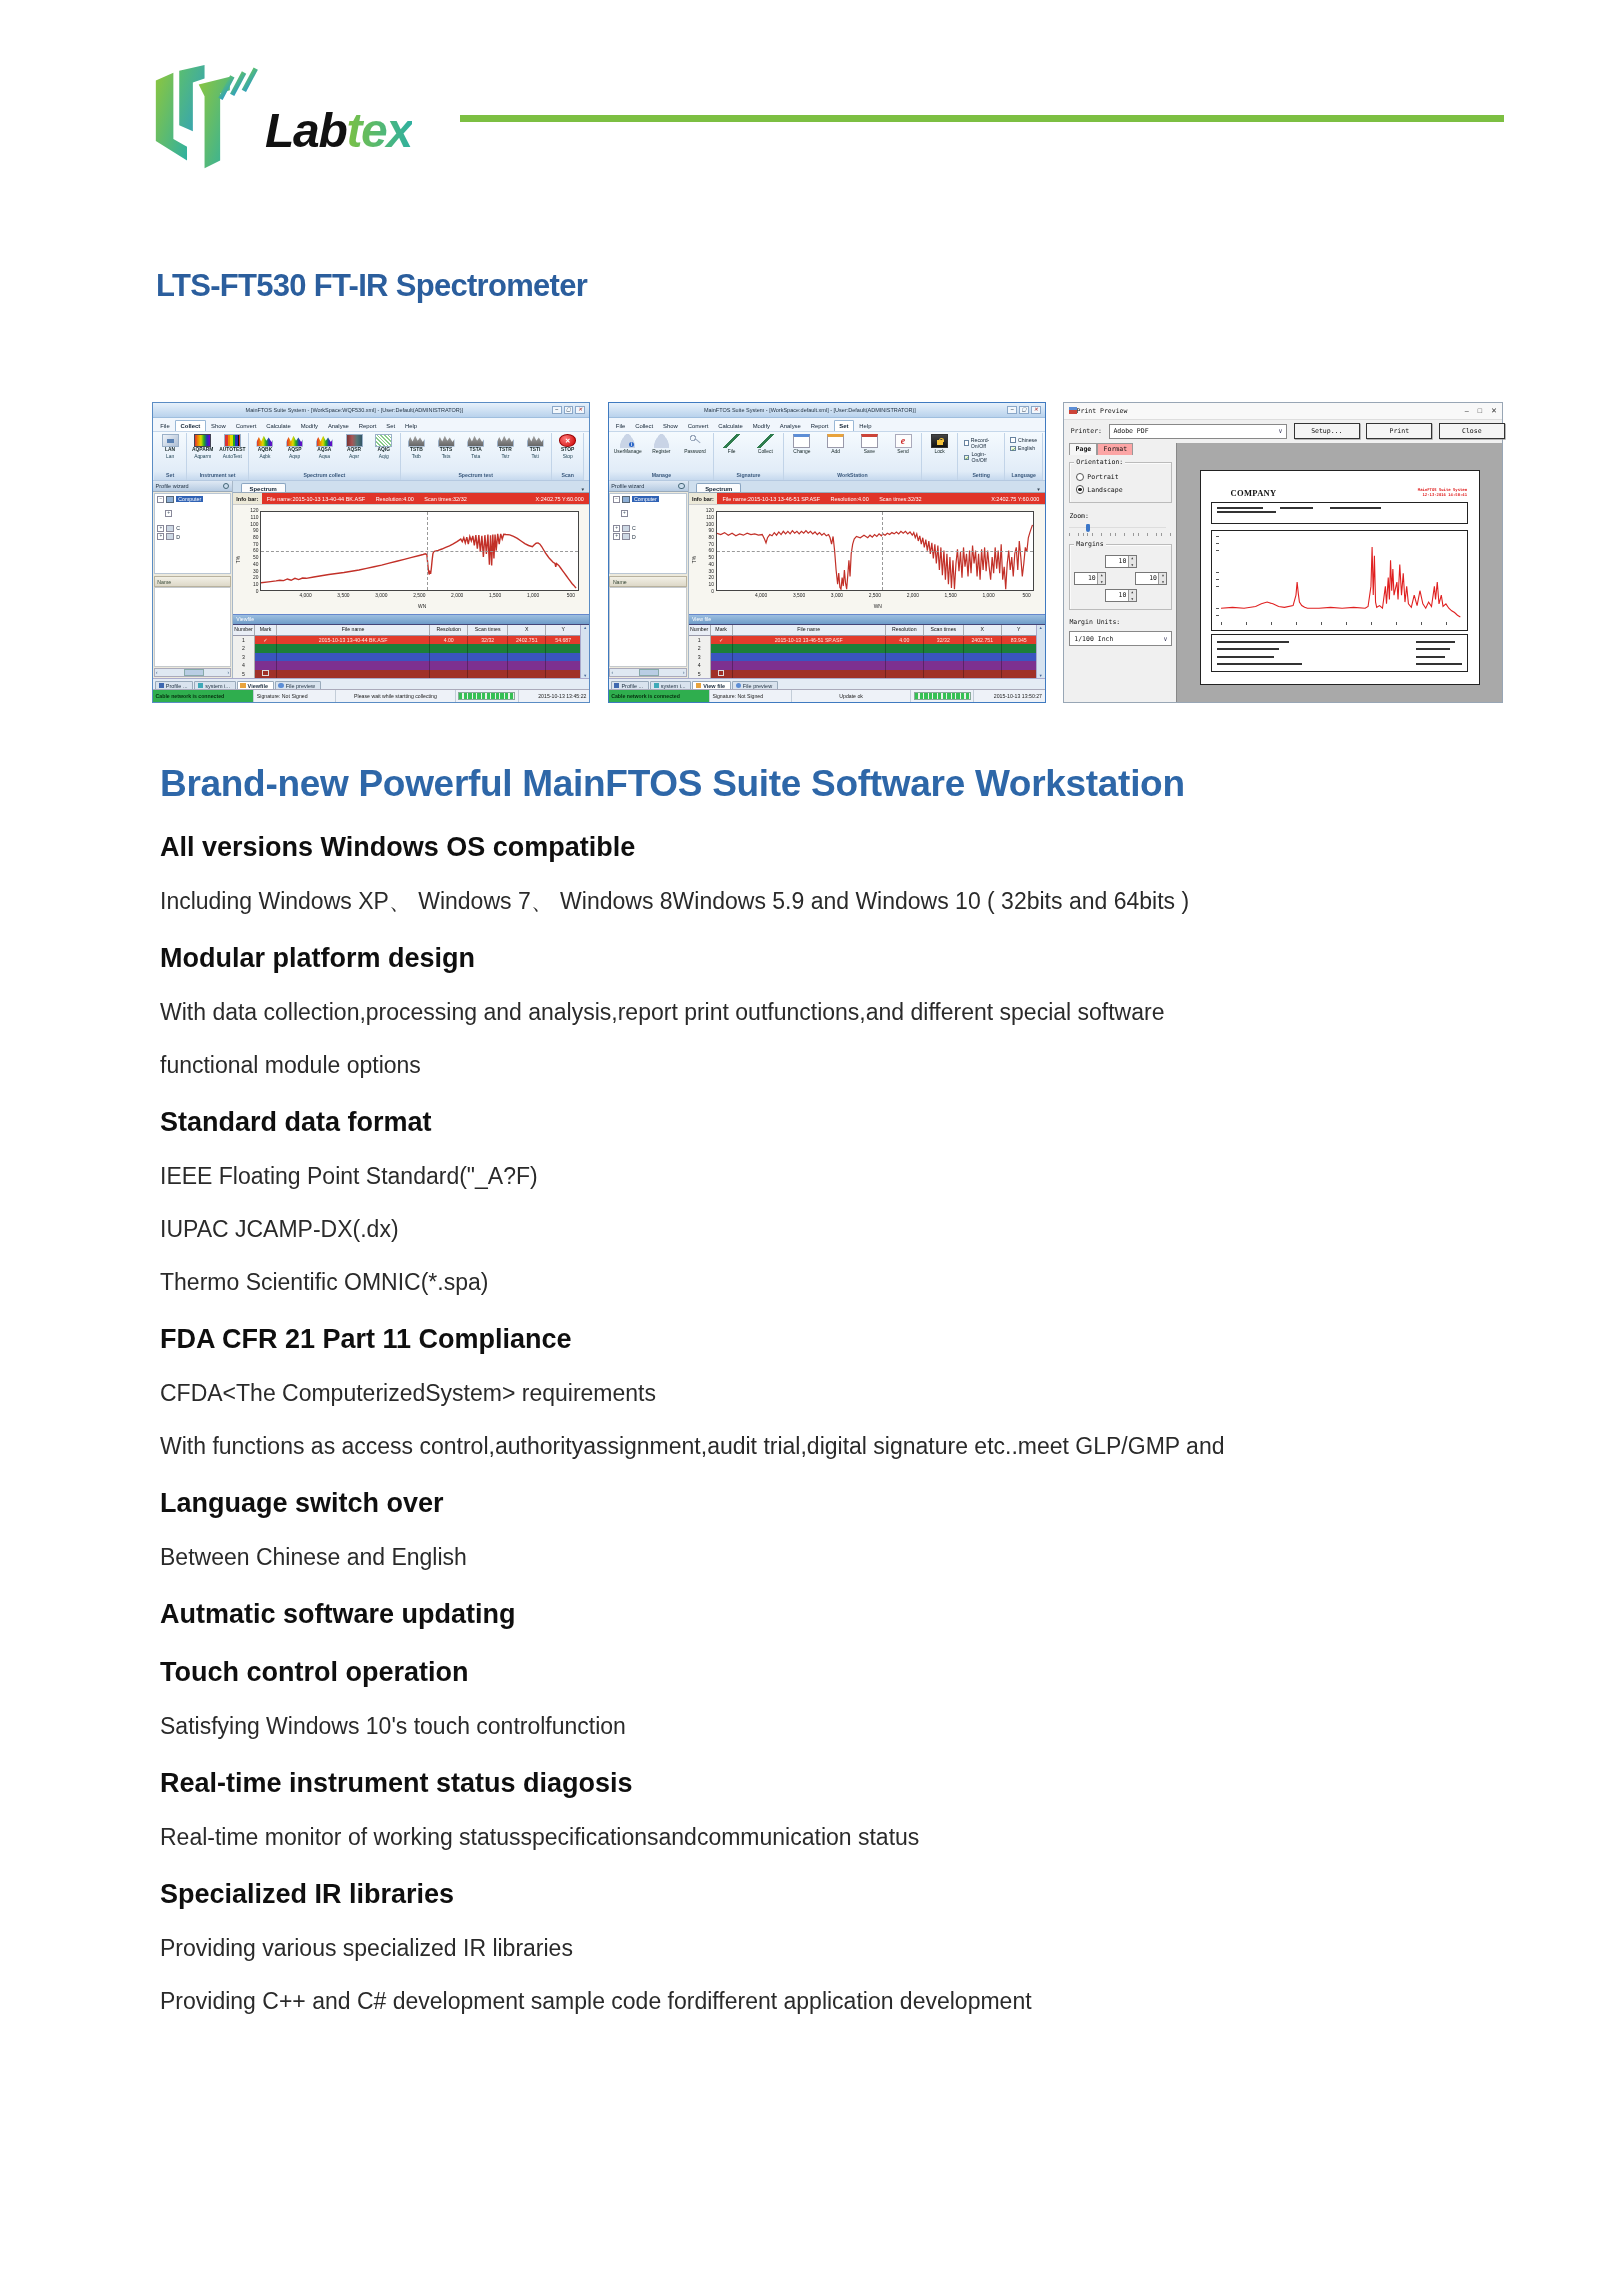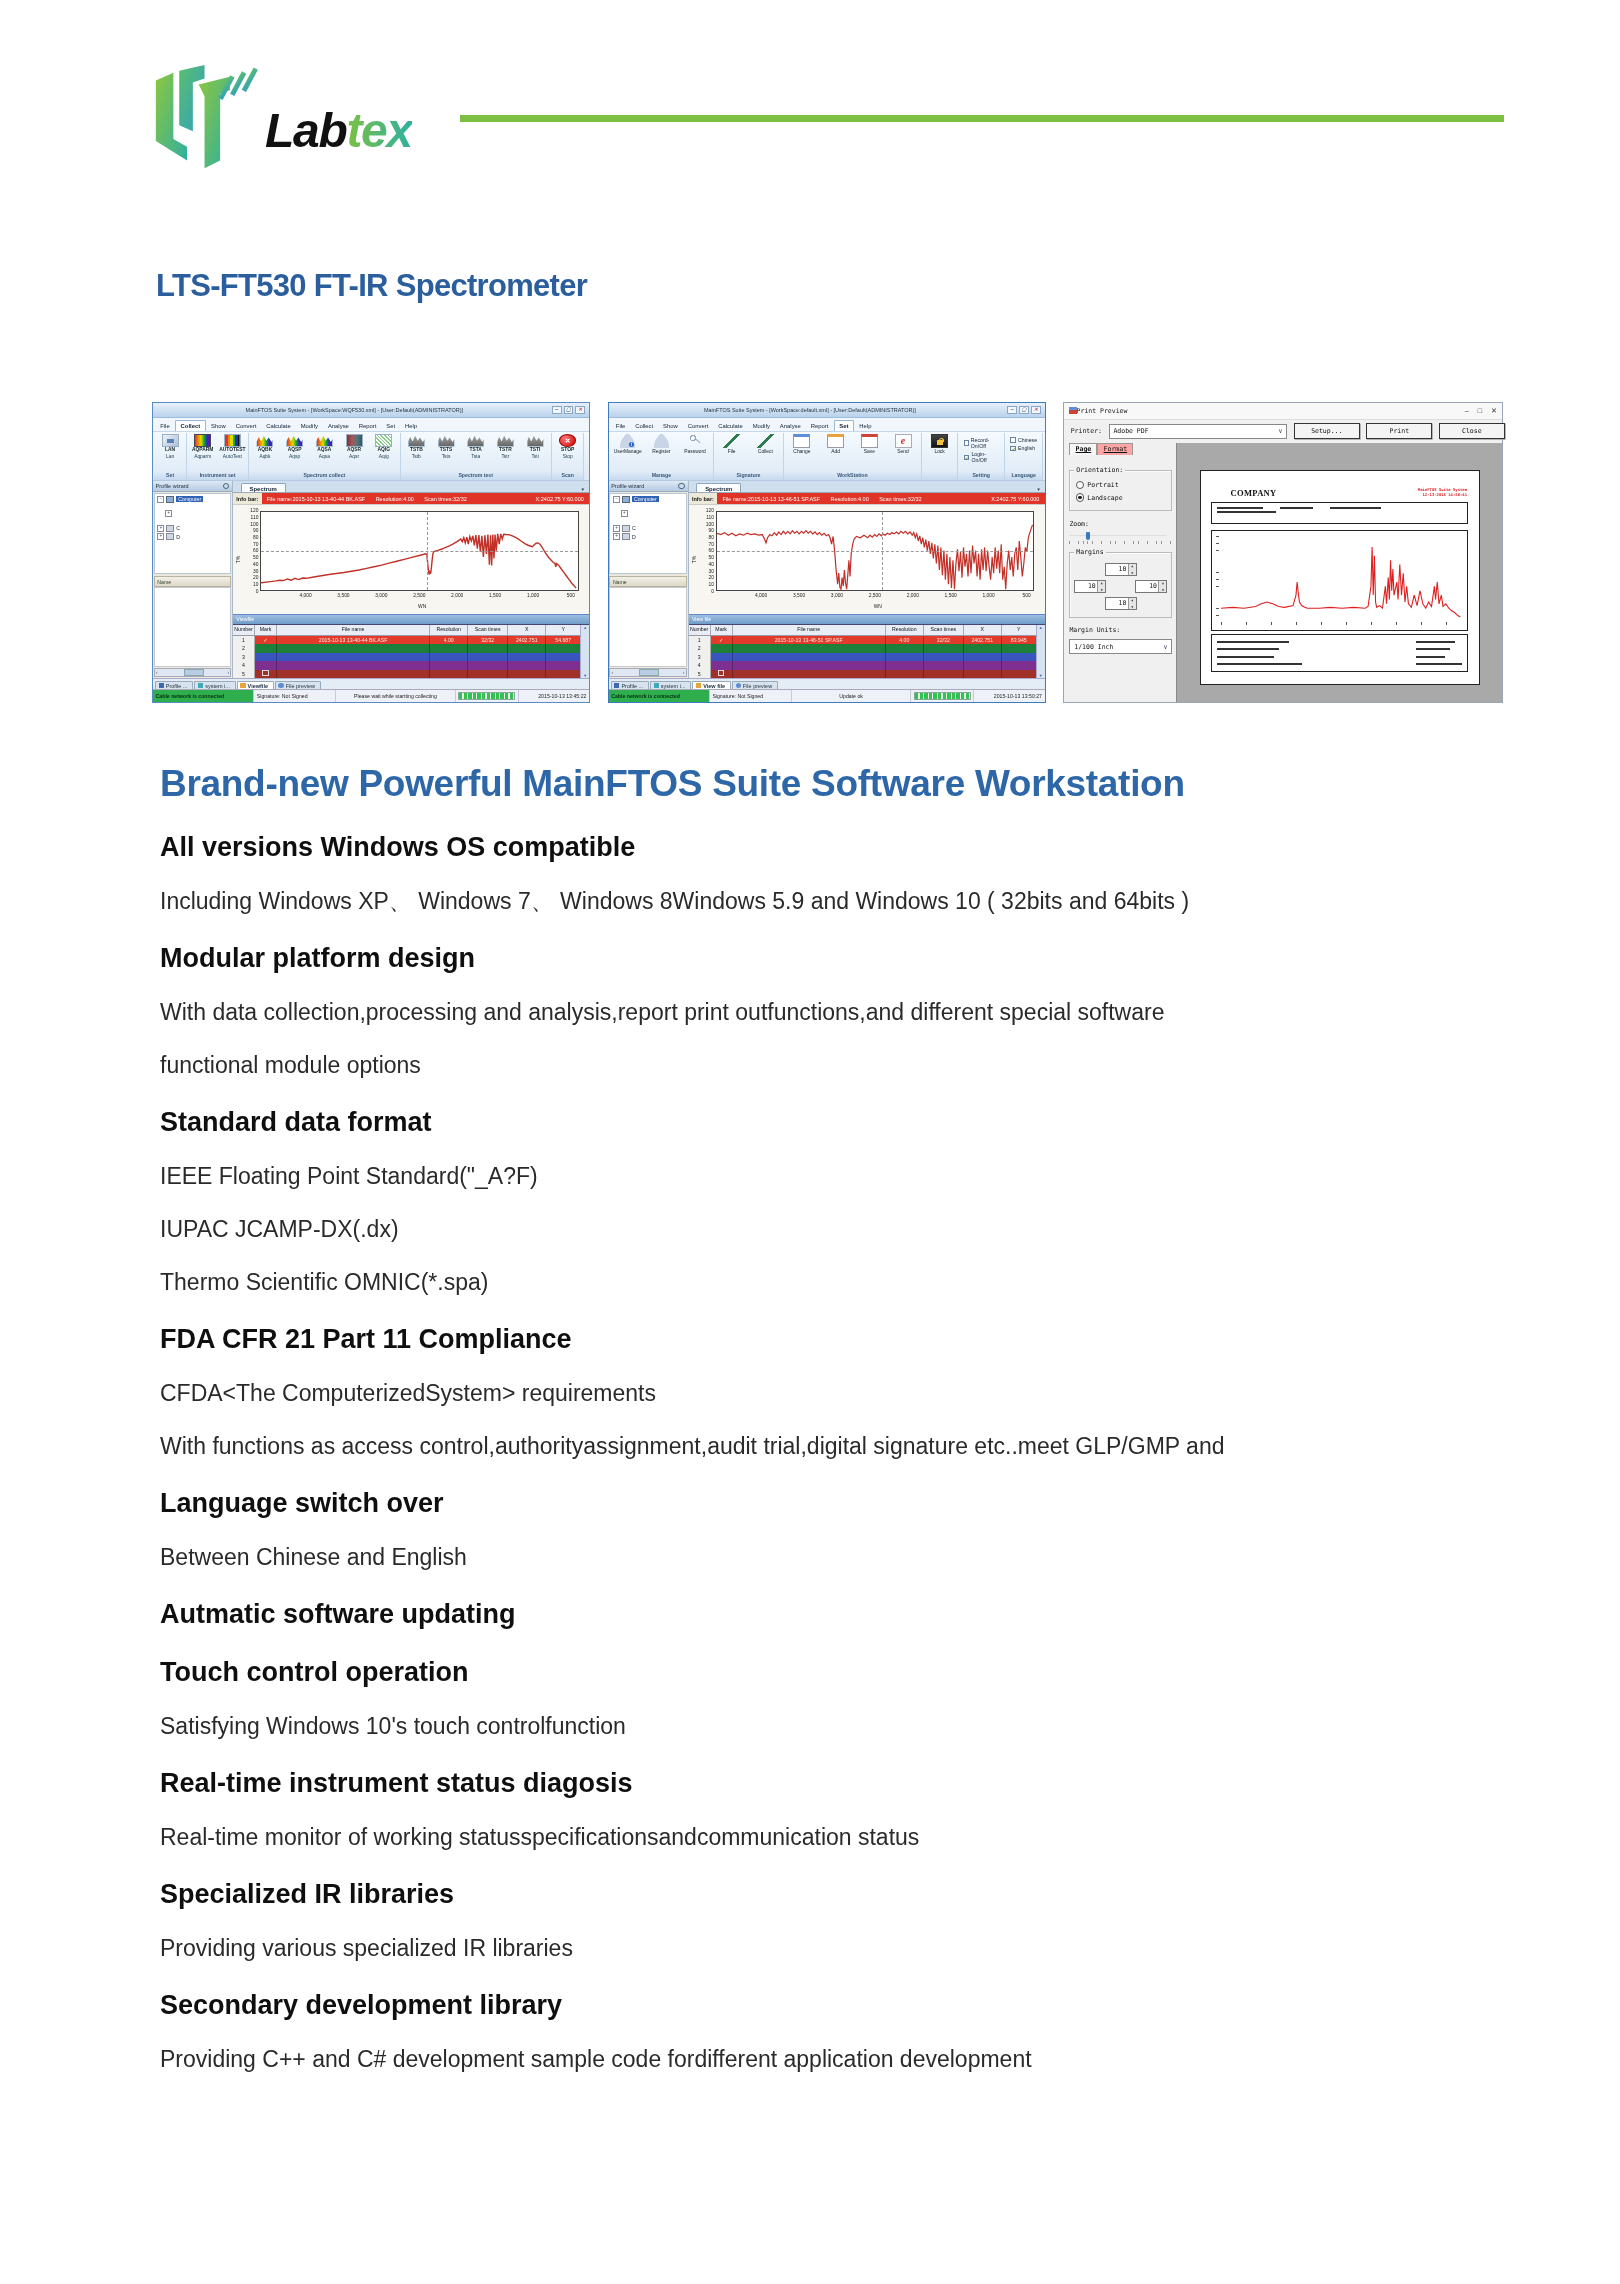--- a/index.html
+++ b/index.html
@@ -161,21 +161,21 @@
   .pwc.min::before{content:"–";} .pwc.max::before{content:"□";} .pwc.cls::before{content:"✕";}
   .pptop{height:23.4px;display:flex;align-items:center;gap:6.5px;padding:0 6.5px;}
   .ppsel{height:13px;border:0.7px solid #888;background:#fff;display:flex;align-items:center;gap:3.9px;
          padding:0 3.9px;flex:0 0 169px;justify-content:space-between;}
   .ppsel.small{flex:0 0 91px;}
   .selarr::before{content:"∨";color:#446;}
   .ppbtn{height:14.3px;border:0.7px solid #333;background:#f4f4f4;display:flex;align-items:center;
          justify-content:center;padding:0 6.5px;min-width:51px;box-shadow:0.7px 0.7px 0 #999;}
   .ppbody{flex:1;display:flex;min-height:0;}
   .ppleft{width:103px;padding:0 3.9px 3.9px 5.2px;display:flex;flex-direction:column;}
-  .pptabs{display:flex;margin-bottom:15px;text-decoration:underline;}
+  .pptabs{display:flex;margin-bottom:7px;}
   .pptab{border:0.7px solid #999;border-bottom:none;padding:1.3px 5.2px;background:#fca5a5;}
   .pptab.act{background:#f6f6f6;font-weight:bold;}
   .gbox{border:0.7px solid #bbb;box-shadow:inset 0.7px 0.7px 0 #fff;position:relative;padding:6.5px 3.9px 3.9px;margin-bottom:6.5px;}
   .glabel2{position:absolute;top:-4.6px;left:3.9px;background:#f0f0f0;padding:0 2px;}
   .radio{display:flex;align-items:center;gap:3.3px;margin:3.9px 1.3px;}
   .rb{width:6.5px;height:6.5px;border:0.7px solid #555;border-radius:50%;background:#fff;flex:0 0 6.5px;}
   .rb.on{background:radial-gradient(circle,#222 1.6px,#fff 2px);}
   .zoomrow{margin:2.6px 0 7.8px;}
   .slider{position:relative;height:7.8px;margin-top:3.9px;}
   .slider::before{content:"";position:absolute;left:0;right:6.5px;top:3.3px;border-top:1.3px groove #ddd;}
@@ -967,16 +967,15 @@
   <div class="dp">With functions as access control,authorityassignment,audit trial,digital signature etc..meet GLP/GMP and</div>
   <div class="dh">Language switch over</div>
   <div class="dp">Between Chinese and English</div>
   <div class="dh">Autmatic software updating</div>
   <div class="dh">Touch control operation</div>
   <div class="dp">Satisfying Windows 10's touch controlfunction</div>
   <div class="dh">Real-time instrument status diagosis</div>
   <div class="dp">Real-time monitor of working statusspecificationsandcommunication status</div>
   <div class="dh">Specialized IR libraries</div>
   <div class="dp">Providing various specialized IR libraries</div>
-  <div class="dh">Secondary development library</div>
   <div class="dp">Providing C++ and C# development sample code fordifferent application development</div>
 </div>
 
 
 </body></html>

